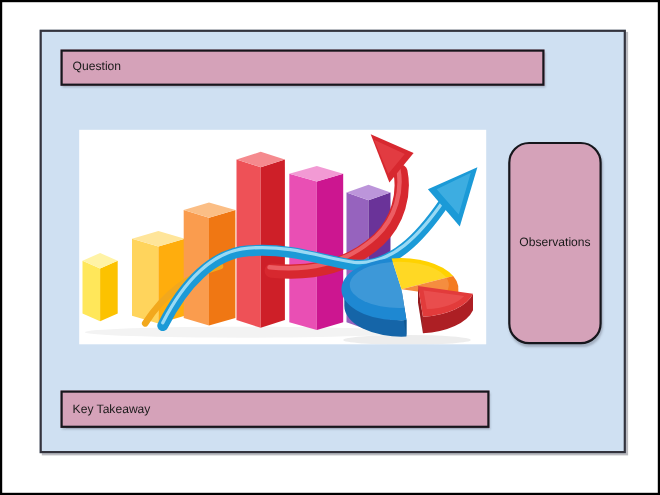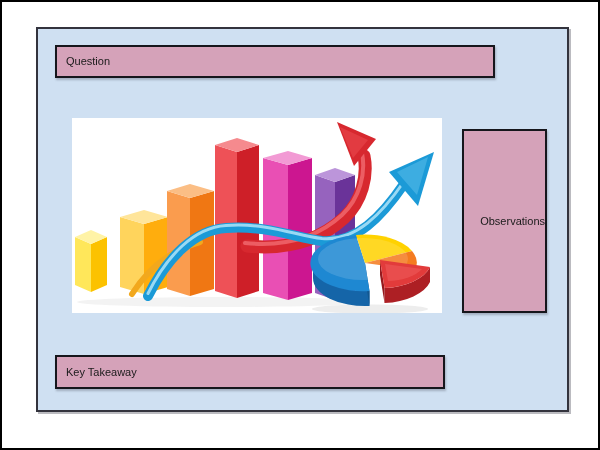--- a/index.html
+++ b/index.html
@@ -23,21 +23,21 @@
   }
   .pinkbox{
     position:absolute; box-sizing:border-box;
     background:var(--box-bg); border:2px solid var(--box-border);
     box-shadow:1px 2px 2px rgba(60,60,75,.30);
     display:flex; align-items:center;
     font-size:11px; line-height:1.1; color:var(--text);
   }
   .q-bar{ left:53px; top:43px; width:440px; height:33px; padding-left:9px; }
   .kt-bar{ left:53px; top:353px; width:390px; height:34px; padding-left:9px; }
-  .obs-box{ left:460px; top:127px; width:85px; height:184px; justify-content:flex-end; text-align:center; }
+  .obs-box{ left:460px; top:127px; width:85px; height:184px; justify-content:center; text-align:center;border-radius:19px; }
   .image-area{
     position:absolute; left:70px; top:116px; width:370px; height:195px;
     background:#ffffff;
   }
   .image-area svg{ display:block; width:370px; height:195px; }
 </style>
 </head>
 <body>
 
 <div class="screen">

